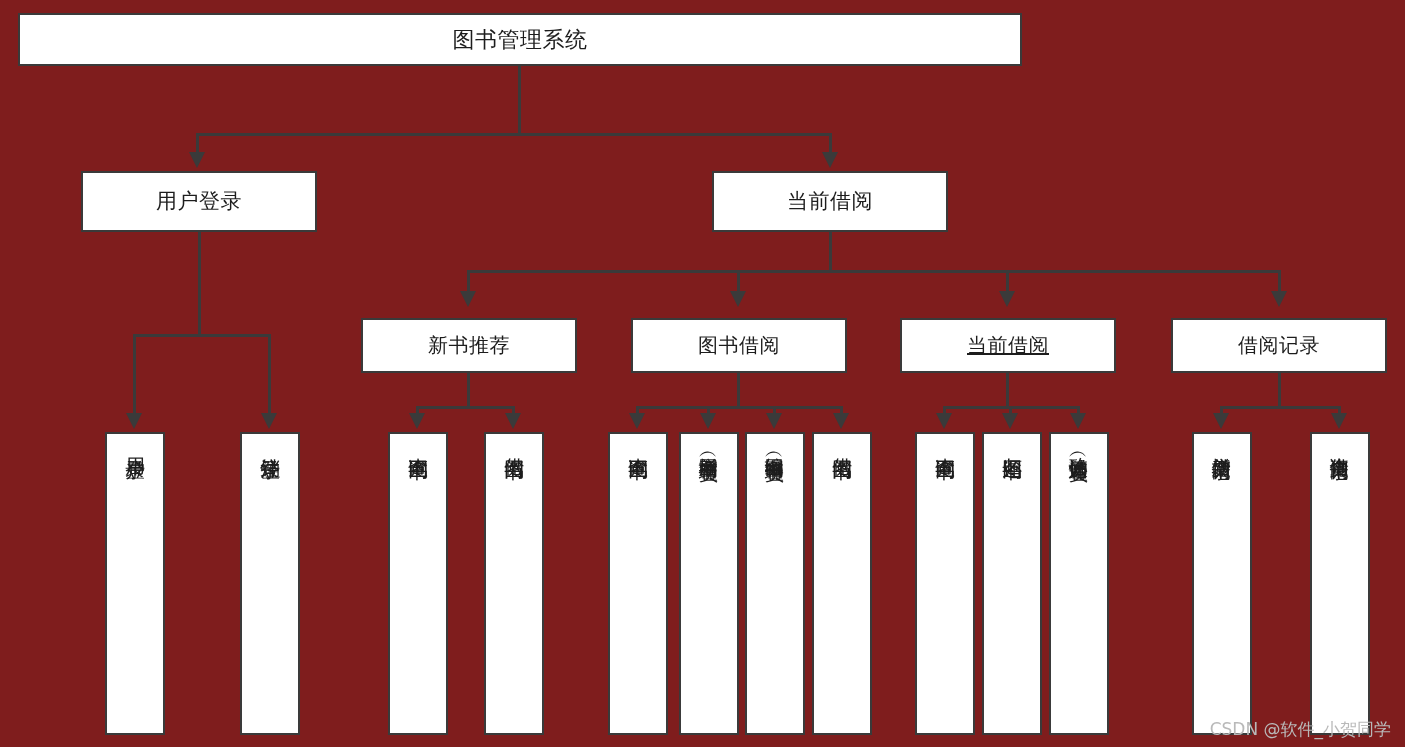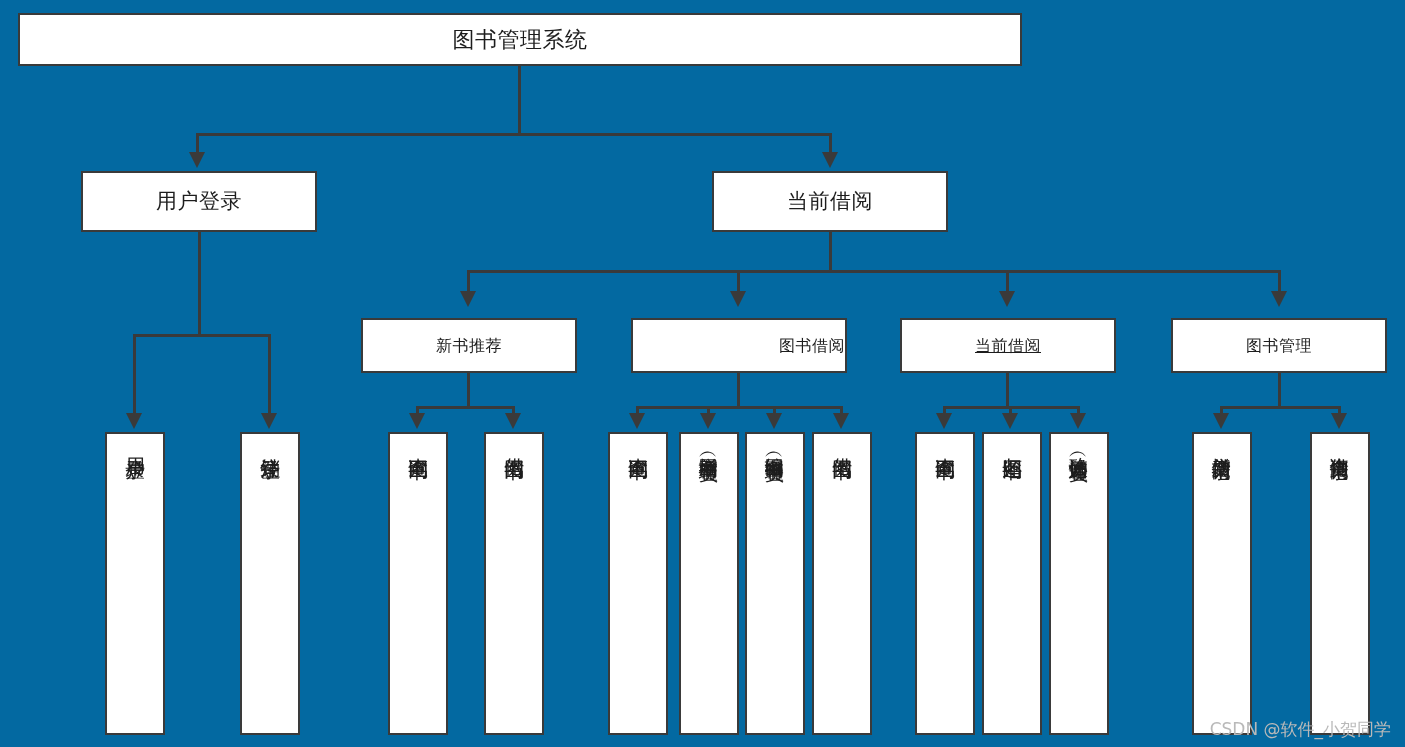--- a/index.html
+++ b/index.html
@@ -7,21 +7,21 @@
     padding: 0;
     background: #ffffff;
   }
   body {
     font-family: "DejaVu Sans", "Liberation Sans", sans-serif;
   }
   #canvas {
     position: relative;
     width: 1405px;
     height: 747px;
-    background: #0369a1;
+    background: #7f1d1d;
     overflow: hidden;
   }
   
   .node {
     position: absolute;
     box-sizing: border-box;
     border: 2px solid #3a3a3a;
     background: #ffffff;
     display: flex;
     align-items: center;
@@ -29,21 +29,21 @@
     color: #1d1d1d;
   }
   .node .label {
     font-size: 21px;
     line-height: 1.25;
     letter-spacing: 0.5px;
     white-space: nowrap;
   }
   .node.root .label { font-size: 22px; }
   .node.level2 .label { font-size: 21px; }
-  .node.level3 .label { font-size: 16px; }
+  .node.level3 .label { font-size: 20px; }
 
   
   .node.leaf {
     align-items: flex-start;
     justify-content: center;
     padding-top: 8px;
   }
   .node.leaf .label {
     writing-mode: vertical-rl;
     text-orientation: upright;
@@ -126,28 +126,28 @@
   <div class="vline" style="left:737px; top:270px; width:3px; height:24px;"></div>
   <div class="arrow" style="left:730px; top:291px;"></div>
   <div class="vline" style="left:1006px; top:270px; width:3px; height:24px;"></div>
   <div class="arrow" style="left:999px; top:291px;"></div>
   <div class="vline" style="left:1278px; top:270px; width:3px; height:24px;"></div>
   <div class="arrow" style="left:1271px; top:291px;"></div>
 
   <div class="node level3" style="left:361px; top:318px; width:216px; height:55px;">
     <span class="label">新书推荐</span>
   </div>
-  <div class="node level3" style="left:631px; top:318px; width:216px; height:55px;justify-content:flex-end;">
+  <div class="node level3" style="left:631px; top:318px; width:216px; height:55px;">
     <span class="label">图书借阅</span>
   </div>
   <div class="node level3" style="left:900px; top:318px; width:216px; height:55px;text-decoration:underline;">
     <span class="label">当前借阅</span>
   </div>
   <div class="node level3" style="left:1171px; top:318px; width:216px; height:55px;">
-    <span class="label">图书管理</span>
+    <span class="label">借阅记录</span>
   </div>
 
   <div class="vline" style="left:467px; top:373px; width:3px; height:36px;"></div>
   <div class="hline" style="left:416px; top:406px; width:99px; height:3px;"></div>
   <div class="vline" style="left:416px; top:406px; width:3px; height:10px;"></div>
   <div class="arrow" style="left:409px; top:413px;"></div>
   <div class="vline" style="left:512px; top:406px; width:3px; height:10px;"></div>
   <div class="arrow" style="left:505px; top:413px;"></div>
 
   <div class="vline" style="left:737px; top:373px; width:3px; height:36px;"></div>

